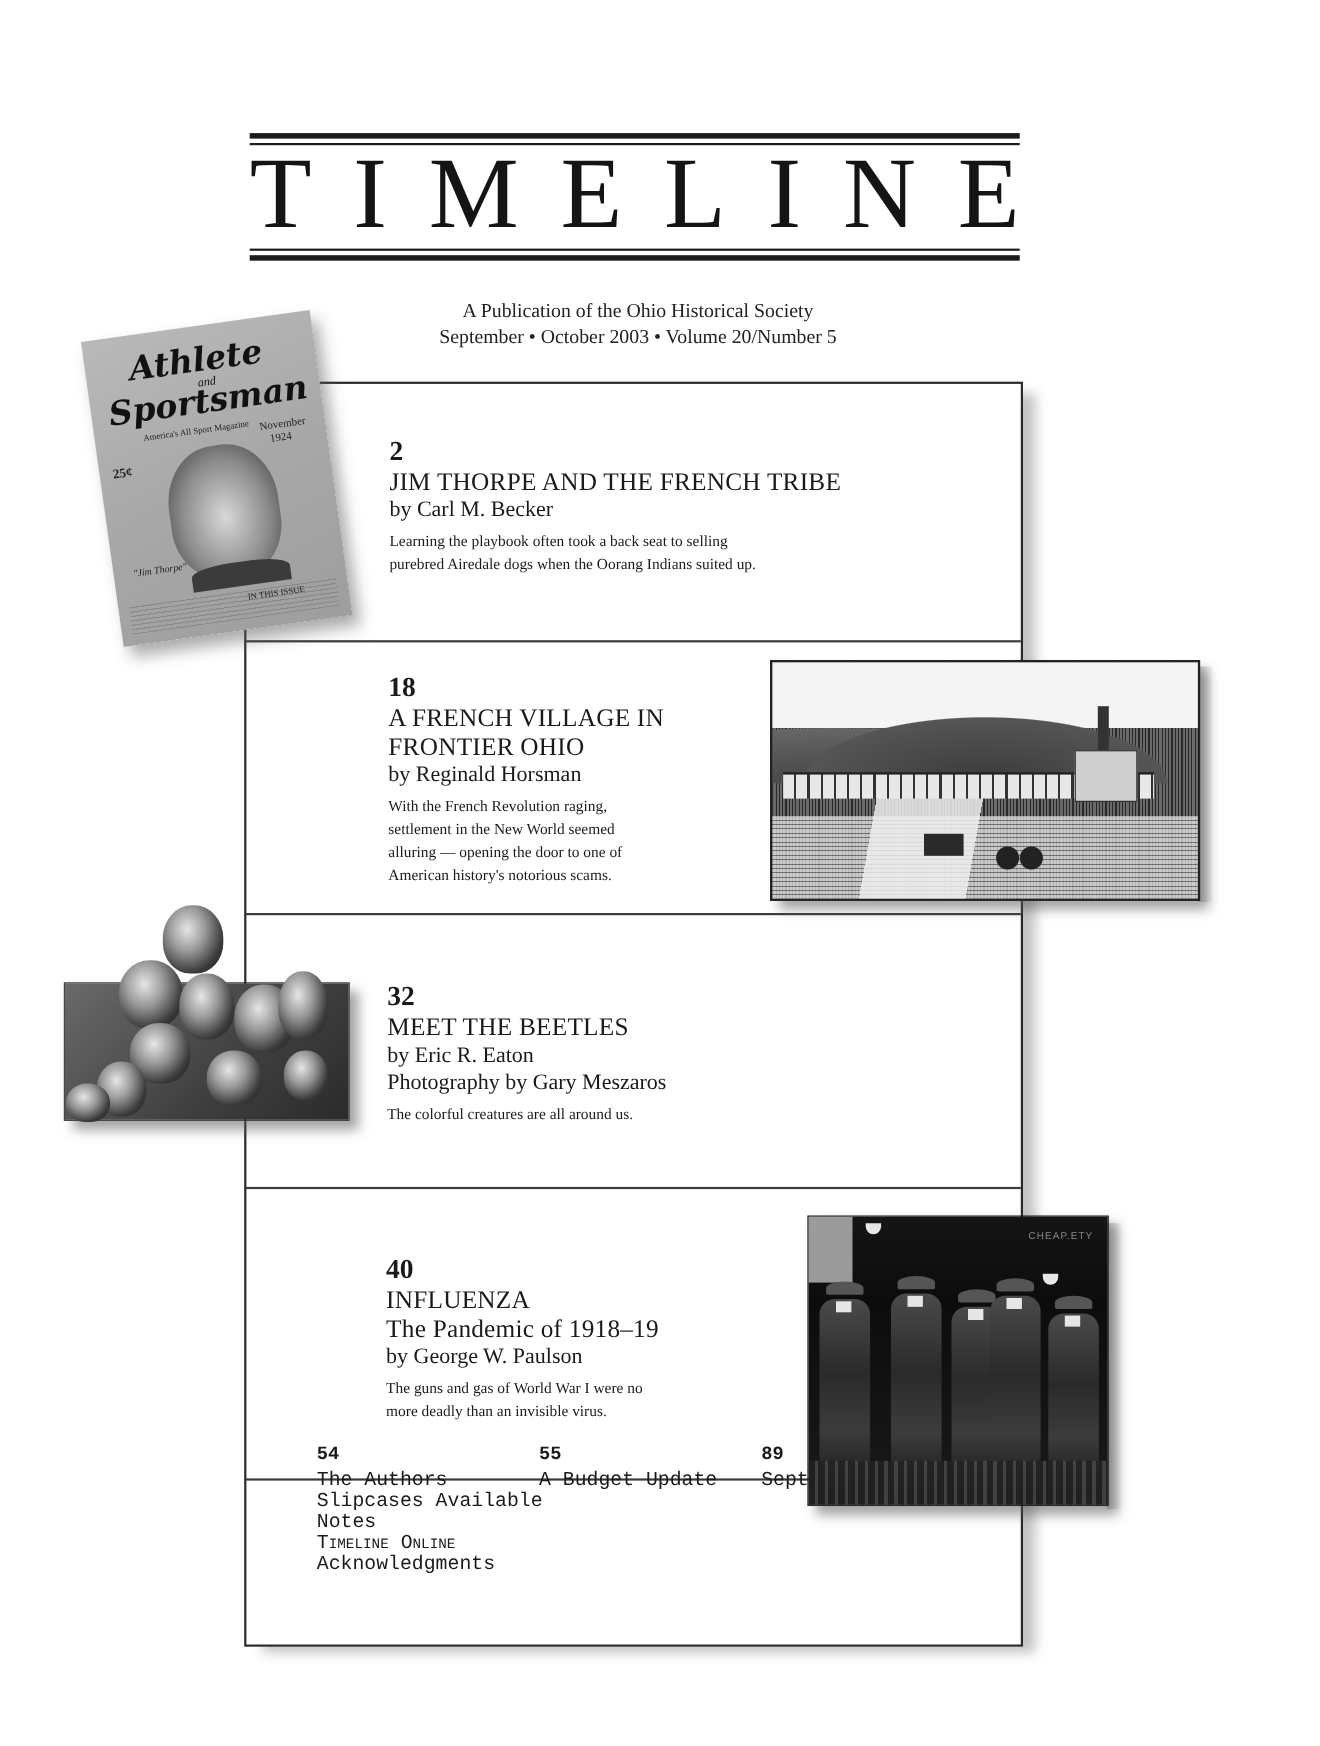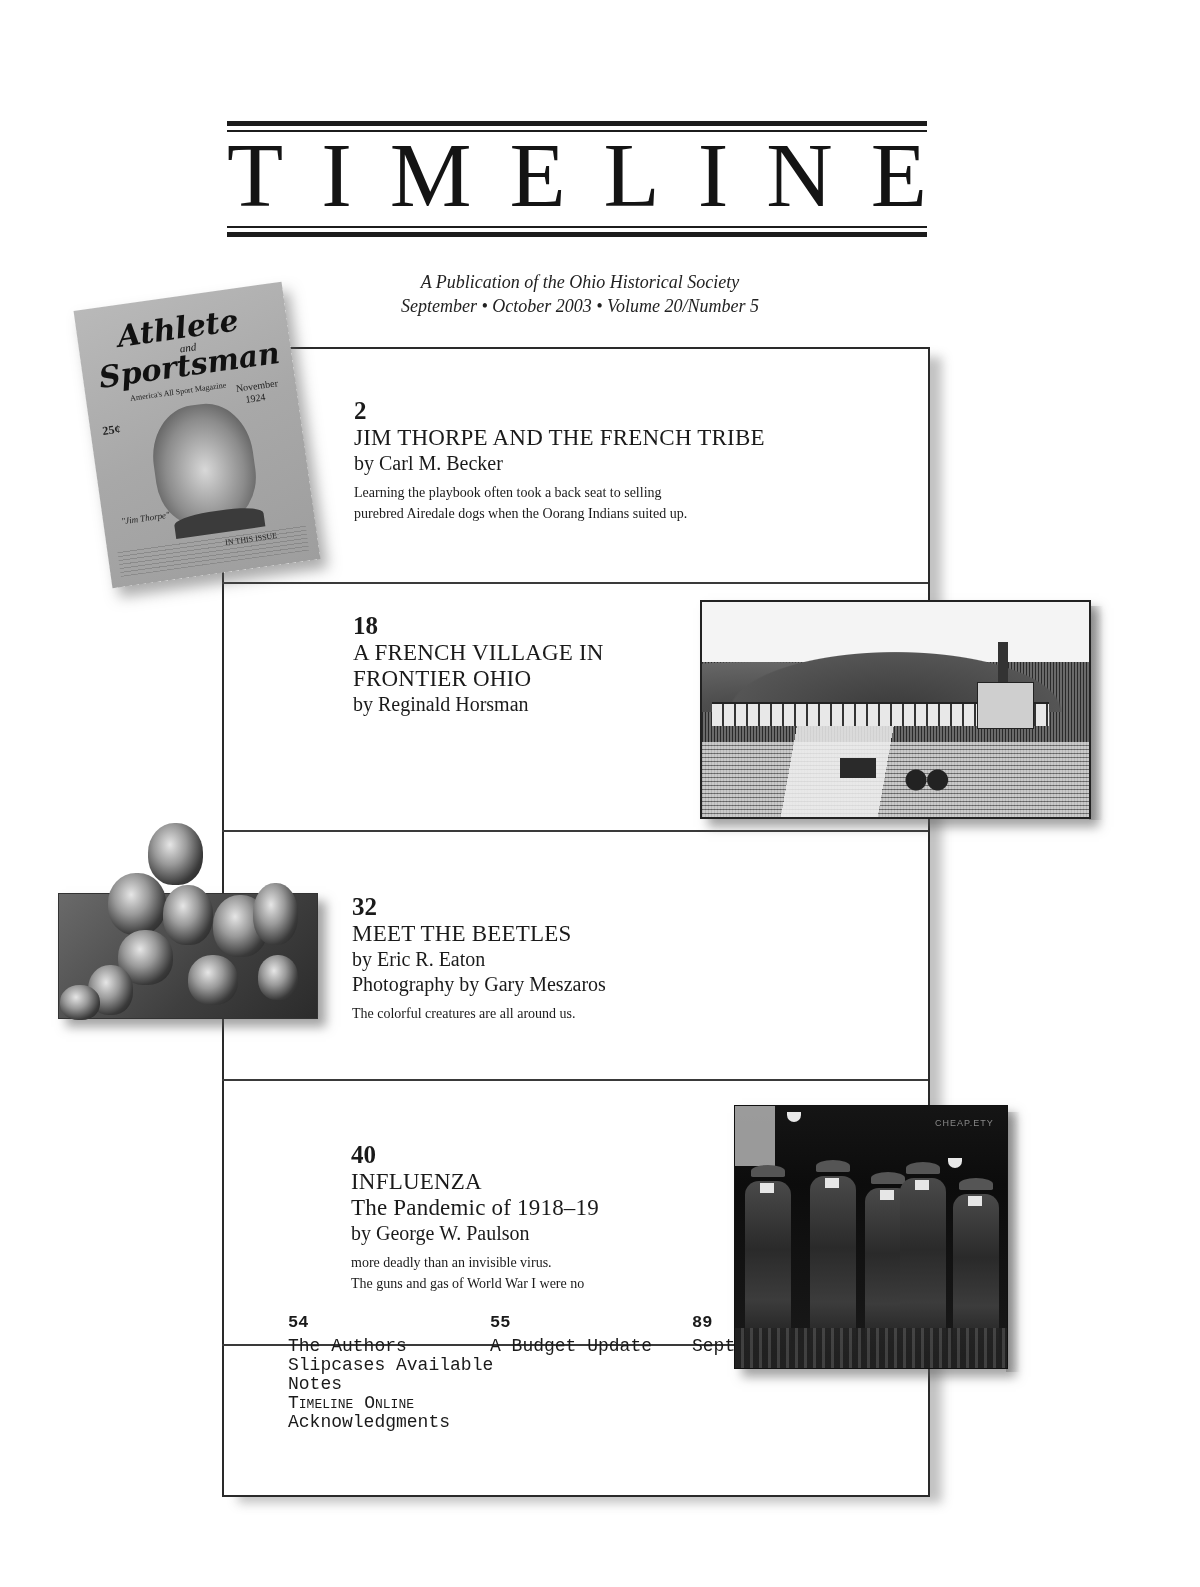--- a/index.html
+++ b/index.html
@@ -15,21 +15,21 @@
   .rule-thin  { position: absolute; left: 227px; width: 700px; height: 2px; background: #1c1c1c; }
   .masthead {
     position: absolute; left: 227px; top: 132px; width: 700px; height: 86px;
     display: flex; justify-content: space-between; align-items: center;
     font-family: "Liberation Serif", "DejaVu Serif", serif;
     font-size: 92px; line-height: 86px; color: #141414; font-weight: normal;
   }
   .masthead span { display: block; }
   .subtitle {
     position: absolute; left: 320px; width: 520px; text-align: center;
-    font-style: italic; font-size: 18px; line-height: 24px; color: #222;
+    font-size: 18px; line-height: 24px; color: #222;
   }
 
   
   .frame {
     position: absolute; left: 222px; top: 347px; width: 704px; height: 1146px;
     border: 2px solid #2a2a2a; background: #fff;
     box-shadow: 14px 8px 10px -2px rgba(120,120,120,0.45);
   }
   .divider { position: absolute; left: 222px; width: 706px; height: 2px; background: #3a3a3a; }
 
@@ -159,40 +159,46 @@
     <div>Learning the playbook often took a back seat to selling</div>
     <div>purebred Airedale dogs when the Oorang Indians suited up.</div>
   </div>
 </div>
 
 <div class="section" style="left:353px; top:612px; width:340px;">
   <div class="sec-num">18</div>
   <div class="sec-title">A FRENCH VILLAGE IN</div>
   <div class="sec-title">FRONTIER OHIO</div>
   <div class="sec-author">by Reginald Horsman</div>
+  <div class="sec-desc">
+    <div>With the French Revolution raging,</div>
+    <div>settlement in the New World seemed</div>
+    <div>alluring — opening the door to one of</div>
+    <div>American history's notorious scams.</div>
+  </div>
 </div>
 
 <div class="section" style="left:352px; top:893px; width:420px;">
   <div class="sec-num">32</div>
   <div class="sec-title">MEET THE BEETLES</div>
   <div class="sec-author">by Eric R. Eaton</div>
   <div class="sec-author">Photography by Gary Meszaros</div>
   <div class="sec-desc">
     <div>The colorful creatures are all around us.</div>
   </div>
 </div>
 
 <div class="section" style="left:351px; top:1141px; width:370px;">
   <div class="sec-num">40</div>
   <div class="sec-title">INFLUENZA</div>
   <div class="sec-title">The Pandemic of 1918–19</div>
   <div class="sec-author">by George W. Paulson</div>
   <div class="sec-desc">
+    <div>The guns and gas of World War I were no</div>
     <div>more deadly than an invisible virus.</div>
-    <div>The guns and gas of World War I were no</div>
   </div>
 </div>
 
 <div class="foot-col" style="left:288px;">
   <div class="foot-num">54</div>
   <div class="foot-item">The Authors</div>
   <div class="foot-item">Slipcases Available</div>
   <div class="foot-item">Notes</div>
   <div class="foot-item smallcaps">Timeline Online</div>
   <div class="foot-item">Acknowledgments</div>

